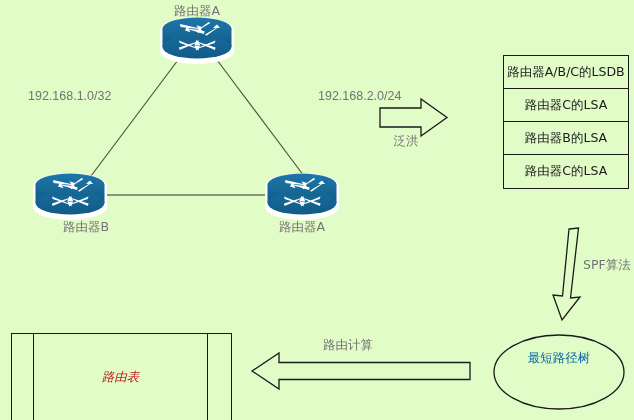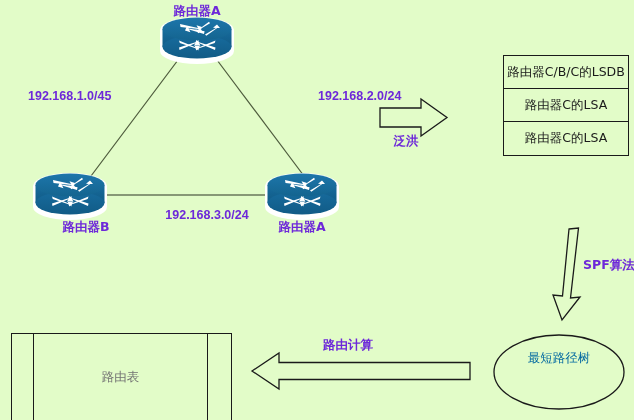--- a/index.html
+++ b/index.html
@@ -22,26 +22,25 @@
   .svg-layer {
     position: absolute;
     left: 0;
     top: 0;
     width: 634px;
     height: 420px;
     pointer-events: none;
   }
   .lbl {
     position: absolute;
-    color: #6d28d9;
+    color: #737373;
     font-size: 12.5px;
     line-height: 1.1;
     white-space: nowrap;
     letter-spacing: 0px;
-    font-weight: bold;
   }
   .lbl-cn {
     font-family: "DejaVu Sans", "Liberation Sans", sans-serif;
     font-size: 12.5px;
   }
   .center-x {
     transform: translateX(-50%);
     text-align: center;
   }
   
@@ -89,22 +88,23 @@
     border-right: none;
     border-left: 1.3px solid #1a1a1a;
     width: 24px;
   }
   #routing-table .col-main {
     flex: 1;
     display: flex;
     align-items: center;
     justify-content: center;
     font-size: 12.5px;
-    color: #737373;
-    font-family: "DejaVu Sans", "Liberation Sans", sans-serif;
+    color: #b91c1c;
+    font-family: "DejaVu Sans", "Liberation Sans", sans-serif;
+    font-style: italic;
   }
   
   #spt-ellipse-label {
     position: absolute;
     left: 559px;
     top: 358px;
     transform: translate(-50%, -50%);
     font-size: 12.5px;
     color: #0369a1;
     white-space: nowrap;
@@ -169,29 +169,29 @@
     <ellipse cx="559" cy="372" rx="65" ry="37" fill="none" stroke="#1a1a1a" stroke-width="1.3"></ellipse>
 
     <path d="M470 371 L470 363 L470 363 L470 379 L470 371 Z" fill="none"></path>
     <path d="M252 371 L279 353 L279 362.5 L470 362.5 L470 379.5 L279 379.5 L279 389 Z" fill="none" stroke="#1a1a1a" stroke-width="1.3" stroke-linejoin="miter"></path>
   </svg>
 
   <div class="lbl lbl-cn center-x" style="left:197px; top:4px;">路由器A</div>
   <div class="lbl lbl-cn center-x" style="left:86px; top:220px;">路由器B</div>
   <div class="lbl lbl-cn center-x" style="left:302px; top:220px;">路由器A</div>
 
-  <div class="lbl" style="left:28px; top:90px;">192.168.1.0/45</div>
+  <div class="lbl" style="left:28px; top:90px;">192.168.1.0/32</div>
   <div class="lbl" style="left:283px; top:90px;margin-left:35px;">192.168.2.0/24</div>
-  <div class="lbl center-x" style="left:207px; top:209px;">192.168.3.0/24</div>
 
   <div class="lbl lbl-cn center-x" style="left:406px; top:134px;">泛洪</div>
 
   <div id="lsdb-table">
-    <div class="row">路由器C/B/C的LSDB</div>
+    <div class="row">路由器A/B/C的LSDB</div>
     <div class="row">路由器C的LSA</div>
+    <div class="row">路由器B的LSA</div>
     <div class="row">路由器C的LSA</div>
   </div>
 
   <div class="lbl lbl-cn" style="left:583px; top:258px;text-align:right;">SPF算法</div>
 
   <div id="spt-ellipse-label">最短路径树</div>
 
   <div class="lbl lbl-cn center-x" style="left:348px; top:338px;text-align:center;">路由计算</div>
 
   <div id="routing-table">

